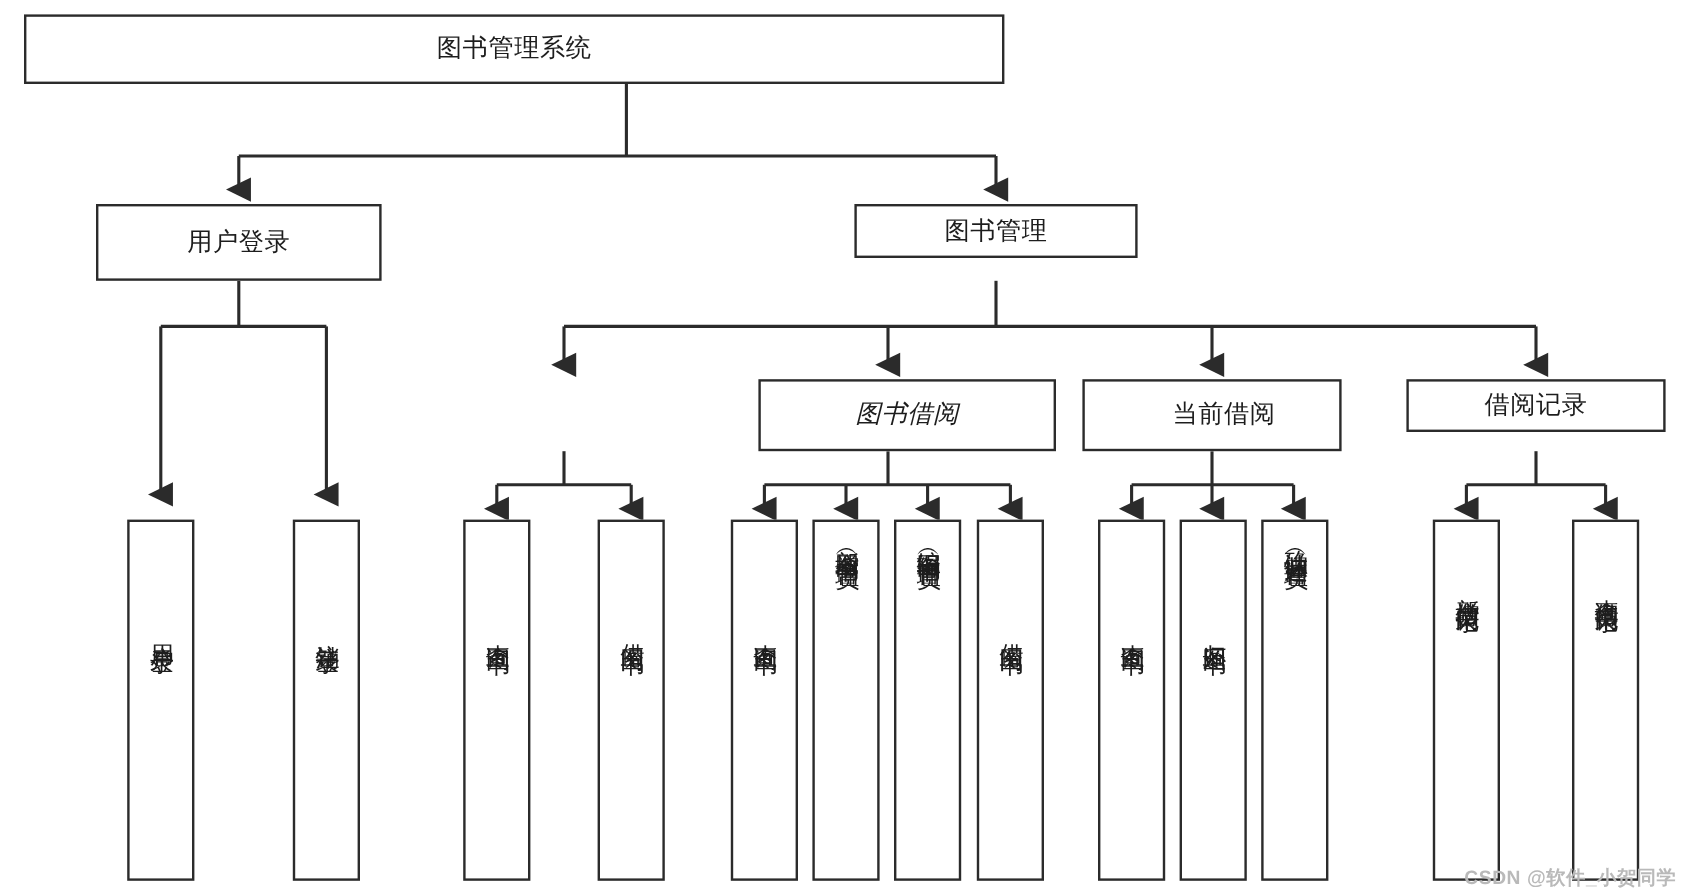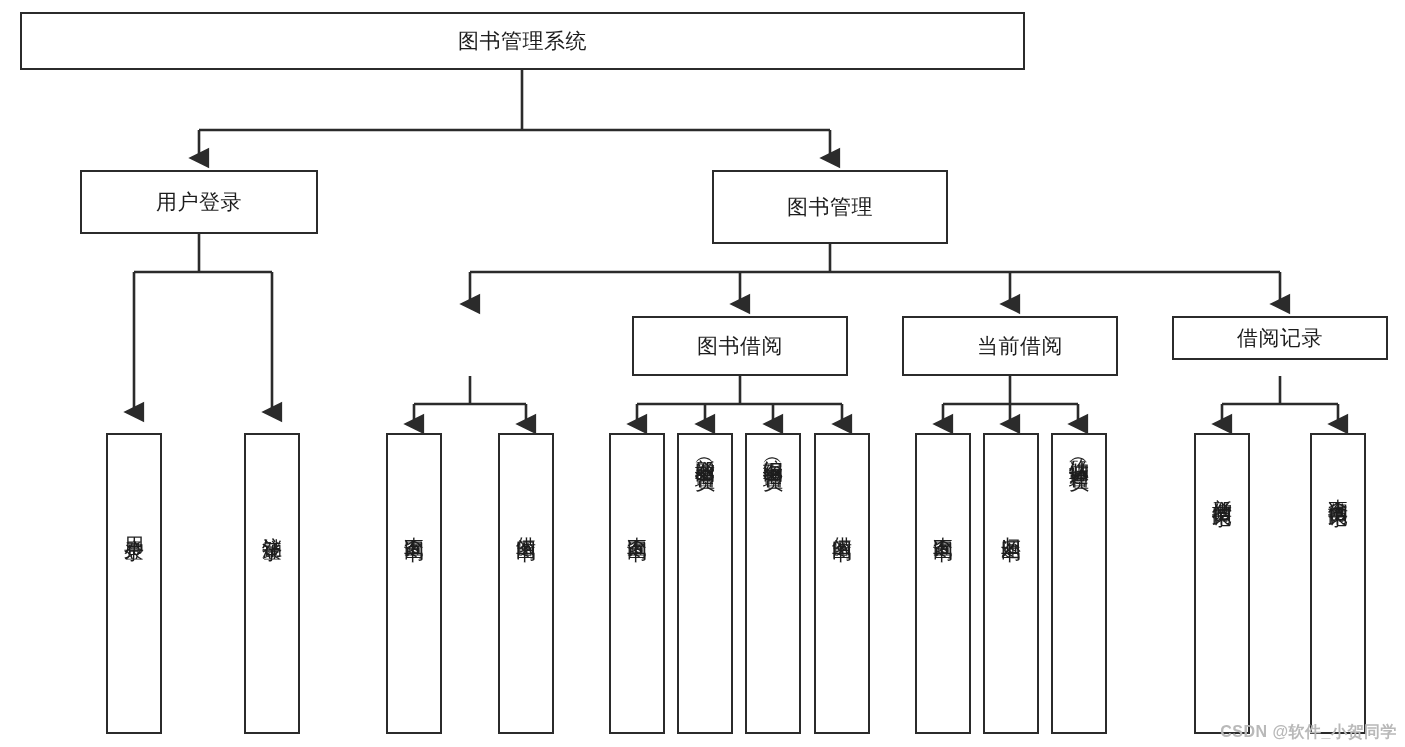--- a/index.html
+++ b/index.html
@@ -122,32 +122,32 @@
       <path d="M1010,404 L1010,424" marker-end="url(#arrow)"></path>
       <path d="M1078,404 L1078,424" marker-end="url(#arrow)"></path>
 
       <path d="M1280,376 L1280,404"></path>
       <path d="M1222,404 L1338,404"></path>
       <path d="M1222,404 L1222,424" marker-end="url(#arrow)"></path>
       <path d="M1338,404 L1338,424" marker-end="url(#arrow)"></path>
     </g>
   </svg>
 
-  <div class="node" style="left:20px; top:12px; width:1005px; height:58px;align-items:center;">
+  <div class="node" style="left:20px; top:12px; width:817px; height:58px;align-items:center;">
     <span class="label">图书管理系统</span>
   </div>
 
   <div class="node" style="left:80px; top:170px; width:238px; height:64px;">
     <span class="label">用户登录</span>
   </div>
-  <div class="node" style="left:712px; top:170px; width:236px; height:74px;align-items:center;">
+  <div class="node" style="left:712px; top:170px; width:236px; height:45px;align-items:center;">
     <span class="label">图书管理</span>
   </div>
 
-  <div class="node" style="left:632px; top:316px; width:216px; height:60px;">
+  <div class="node" style="left:632px; top:316px; width:248px; height:60px;font-style:italic;">
     <span class="label">图书借阅</span>
   </div>
   <div class="node" style="left:902px; top:316px; width:216px; height:60px;padding-left:20px;">
     <span class="label">当前借阅</span>
   </div>
   <div class="node" style="left:1172px; top:316px; width:216px; height:44px;">
     <span class="label">借阅记录</span>
   </div>
 
   <div class="node leaf short" style="left:106px; top:433px; width:56px; height:301px;">

